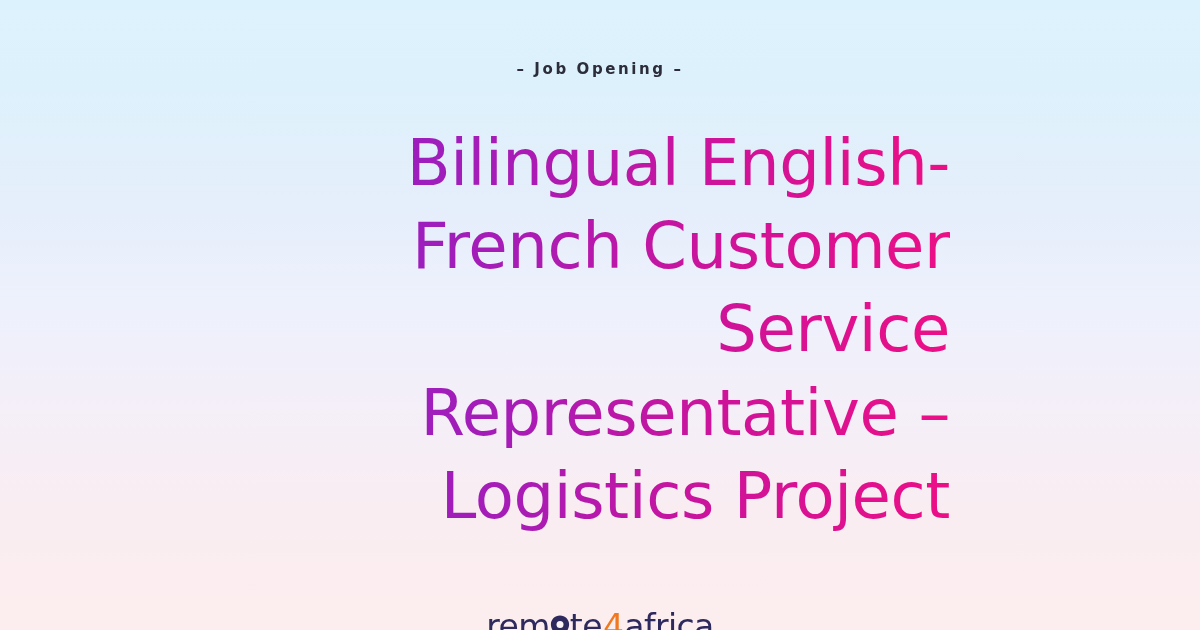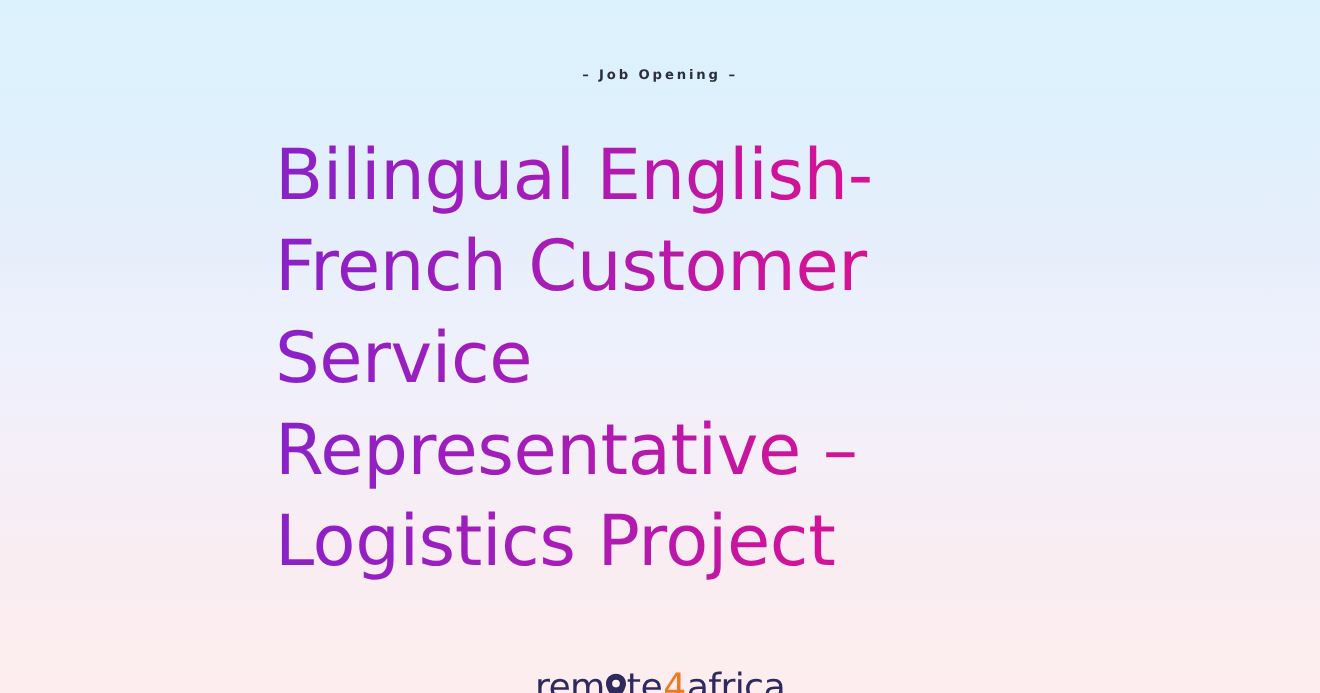--- a/index.html
+++ b/index.html
@@ -31,33 +31,33 @@
         #edf1fc 48%,
         #f3eff9 62%,
         #f9edf2 80%,
         #fdedee 100%);
   }
 
   
   .eyebrow {
     margin-top: 62px;
     font-family: "DejaVu Sans", sans-serif;
-    font-size: 12px;
+    font-size: 15px;
     font-weight: 700;
     letter-spacing: 2.6px;
     color: #2c2c3a;
     white-space: nowrap;
     line-height: 1;
   }
 
   
   .title-wrap {
     margin-top: 45px;
     width: 700px;
-    text-align: left;
+    text-align: right;
   }
 
   .title {
     margin: 0;
     font-family: "DejaVu Sans", sans-serif;
     font-size: 64px;
     font-weight: 400;
     line-height: 1.30;
     letter-spacing: -0.4px;
     background-image: linear-gradient(90deg, #8a21c8 0%, #a81cb6 38%, #cf1399 68%, #ec0f86 100%);

